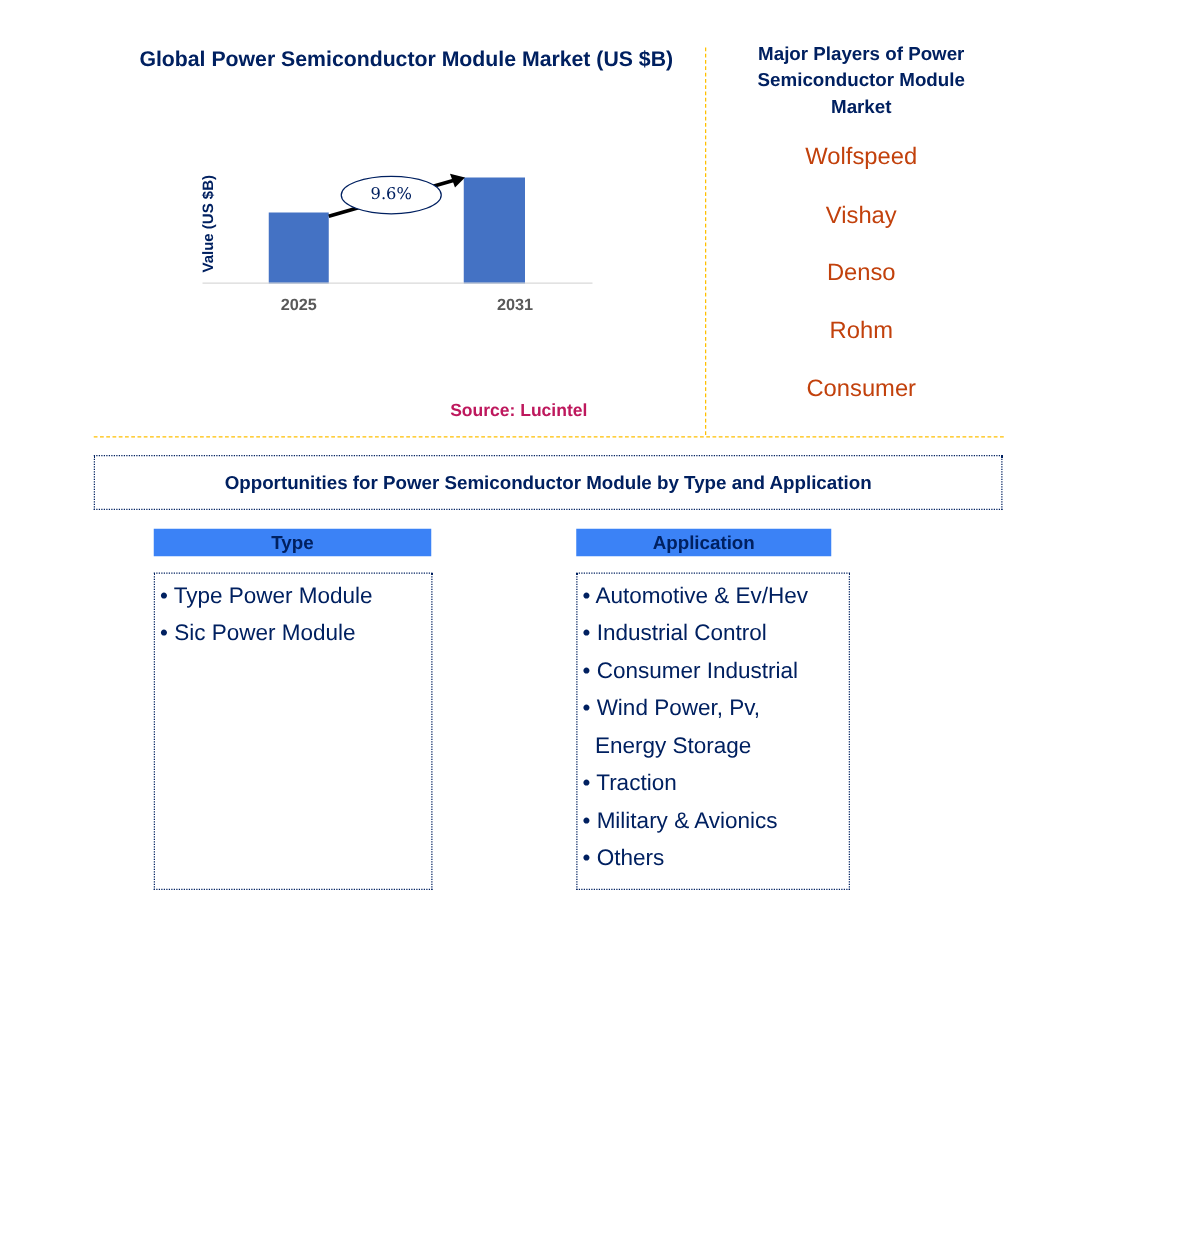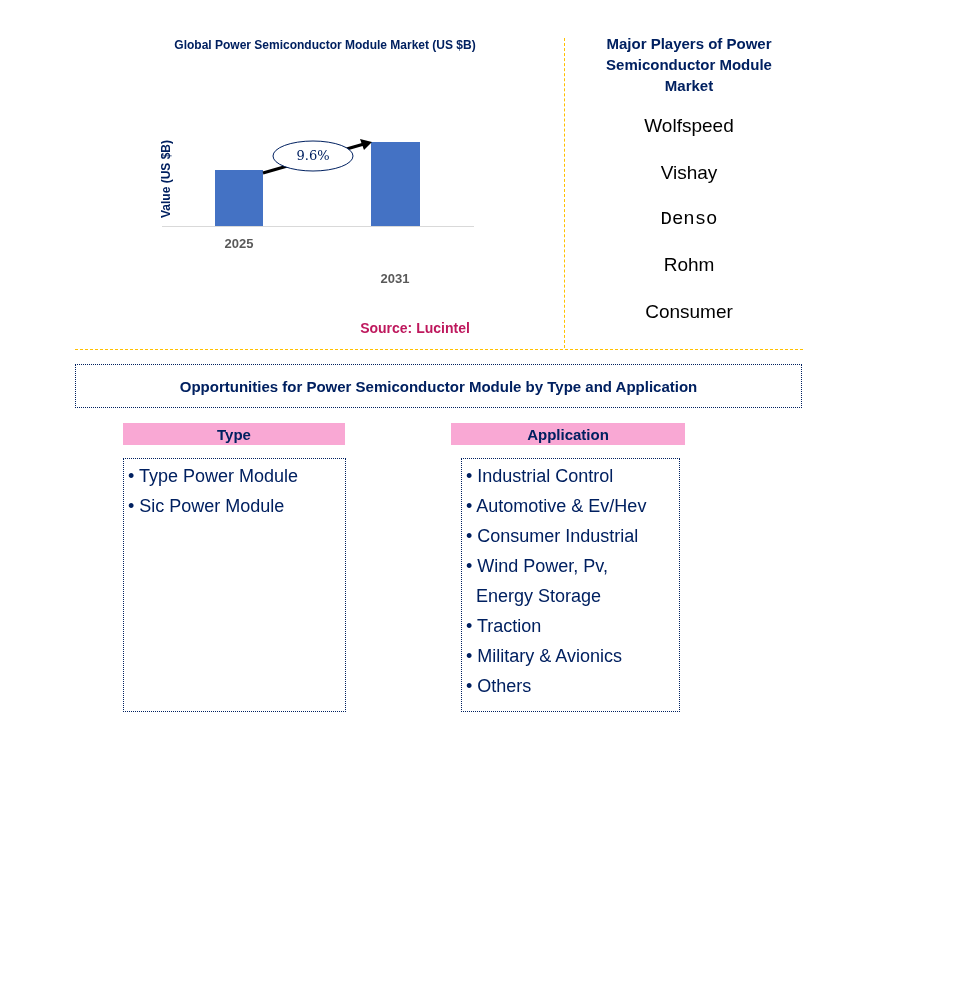--- a/index.html
+++ b/index.html
@@ -1,32 +1,32 @@
 <!DOCTYPE html>
 <html><head>
 <meta charset="utf-8">
 <style>
   html, body { margin:0; padding:0; background:#ffffff; }
   body { width:959px; height:996px; position:relative; overflow:hidden;
          font-family:"Liberation Sans", sans-serif; color:#002060; }
   .abs { position:absolute; }
   .bold { font-weight:normal; }
-  #chart-title { left:100px; top:38px; width:450px; text-align:center; font-size:12px; font-weight:bold; color:#002060; }
+  #chart-title { left:100px; top:38px; width:450px; text-align:center; font-size:17px; font-weight:bold; color:#002060; }
   #ylabel { left:116px; top:172px; width:100px; font-size:12px; font-weight:bold; transform:rotate(-90deg); transform-origin:center; text-align:center; white-space:nowrap; color:#002060; }
   .bar { background:#4472C4; }
   #axis { left:162px; top:226px; width:312px; height:1px; background:#d9d9d9; }
   .xtick { font-size:13px; font-weight:bold; color:#595959; width:60px; text-align:center; }
   #source { left:300px; top:320px; width:230px; text-align:center; font-size:14px; font-weight:bold; color:#be185d; }
   #vdivider { left:564px; top:38px; width:0; height:310px; border-left:1px dashed #FFC000; }
   #hdivider { left:75px; top:349px; width:728px; height:0; border-top:1px dashed #FFC000; }
   #players-title { left:580px; top:33px; width:218px; text-align:center; font-size:15px; font-weight:bold; line-height:21px; }
-  .player { width:218px; left:580px; text-align:center; font-size:19px; color:#000000; }
+  .player { width:218px; left:580px; text-align:center; font-size:19px; color:#c2410c; }
   #opp-box { left:75px; top:364px; width:727px; height:44px; border:1px dashed #002060; border-width:1px; box-sizing:border-box;
              display:flex; align-items:center; justify-content:center; font-size:15px; font-weight:bold; border-style:dotted; }
-  .seg-header { background:#f9a8d4; height:22px; display:flex; align-items:center; justify-content:center; font-size:15px; font-weight:bold; color:#002060; }
+  .seg-header { background:#3b82f6; height:22px; display:flex; align-items:center; justify-content:center; font-size:15px; font-weight:bold; color:#002060; }
   .seg-box { border:1px dotted #002060; box-sizing:border-box; padding:2px 0 0 4px; }
   .seg-item { font-size:18px; line-height:30px; white-space:nowrap; color:#002060; }
 </style>
 </head>
 <body>
 
 <div id="chart-title" class="abs">Global Power Semiconductor Module Market (US $B)</div>
 <div id="ylabel" class="abs">Value (US $B)</div>
 
 <div class="abs bar" style="left:215px; top:170px; width:48px; height:57px;"></div>
@@ -34,51 +34,51 @@
 <div id="axis" class="abs"></div>
 
 <svg class="abs" style="left:260px; top:138px;" width="115" height="40">
   <line x1="3" y1="35" x2="104" y2="6" stroke="#000" stroke-width="3"></line>
   <polygon points="112,4 100,1 104,12" fill="#000"></polygon>
   <ellipse cx="53" cy="18" rx="40" ry="15" fill="#fff" stroke="#002060" stroke-width="1"></ellipse>
 </svg>
 <div class="abs bold" style="left:273px; top:148px; width:80px; text-align:center; font-size:13px; font-family:'DejaVu Serif', serif; color:#002060;">9.6%</div>
 
 <div class="abs xtick" style="left:209px; top:236px;">2025</div>
-<div class="abs xtick" style="left:365px; top:236px;margin-top:35px;">2031</div>
+<div class="abs xtick" style="left:382px; top:236px;">2031</div>
 
 <div id="source" class="abs">Source: Lucintel</div>
 
 <div id="vdivider" class="abs"></div>
 <div id="hdivider" class="abs"></div>
 
 <div id="players-title" class="abs">Major Players of Power Semiconductor Module Market</div>
 <div class="abs player" style="top:115px;">Wolfspeed</div>
 <div class="abs player" style="top:162px;">Vishay</div>
-<div class="abs player" style="top:208px;font-family:Liberation Mono, monospace;">Denso</div>
+<div class="abs player" style="top:208px;">Denso</div>
 <div class="abs player" style="top:254px;">Rohm</div>
 <div class="abs player" style="top:301px;">Consumer</div>
 
 <div id="opp-box" class="abs">
   <span>Opportunities for Power Semiconductor Module by Type and Application</span>
 </div>
 
 <div class="abs seg-header" style="left:123px; top:423px; width:222px;">
   <span>Type</span>
 </div>
 <div class="abs seg-box" style="left:123px; top:458px; width:223px; height:254px;">
   <div class="seg-item">• Type Power Module</div>
   <div class="seg-item">• Sic Power Module</div>
 </div>
 
-<div class="abs seg-header" style="left:451px; top:423px; width:234px;">
+<div class="abs seg-header" style="left:461px; top:423px; width:204px;">
   <span>Application</span>
 </div>
 <div class="abs seg-box" style="left:461px; top:458px; width:219px; height:254px;">
+  <div class="seg-item">• Automotive &amp; Ev/Hev</div>
   <div class="seg-item">• Industrial Control</div>
-  <div class="seg-item">• Automotive &amp; Ev/Hev</div>
   <div class="seg-item">• Consumer Industrial</div>
   <div class="seg-item">• Wind Power, Pv,</div>
   <div class="seg-item" style="white-space:pre;">  Energy Storage</div>
   <div class="seg-item">• Traction</div>
   <div class="seg-item">• Military &amp; Avionics</div>
   <div class="seg-item">• Others</div>
 </div>
 
 </body></html>

